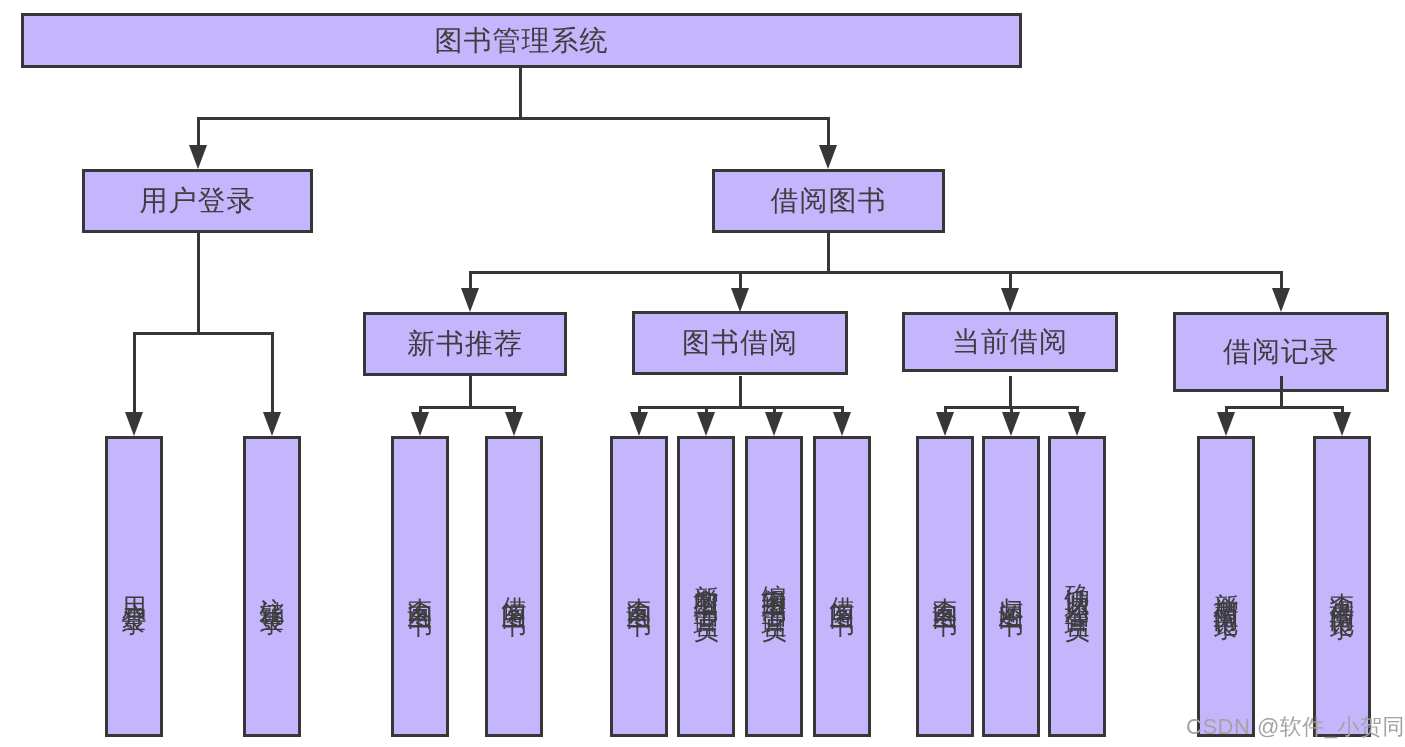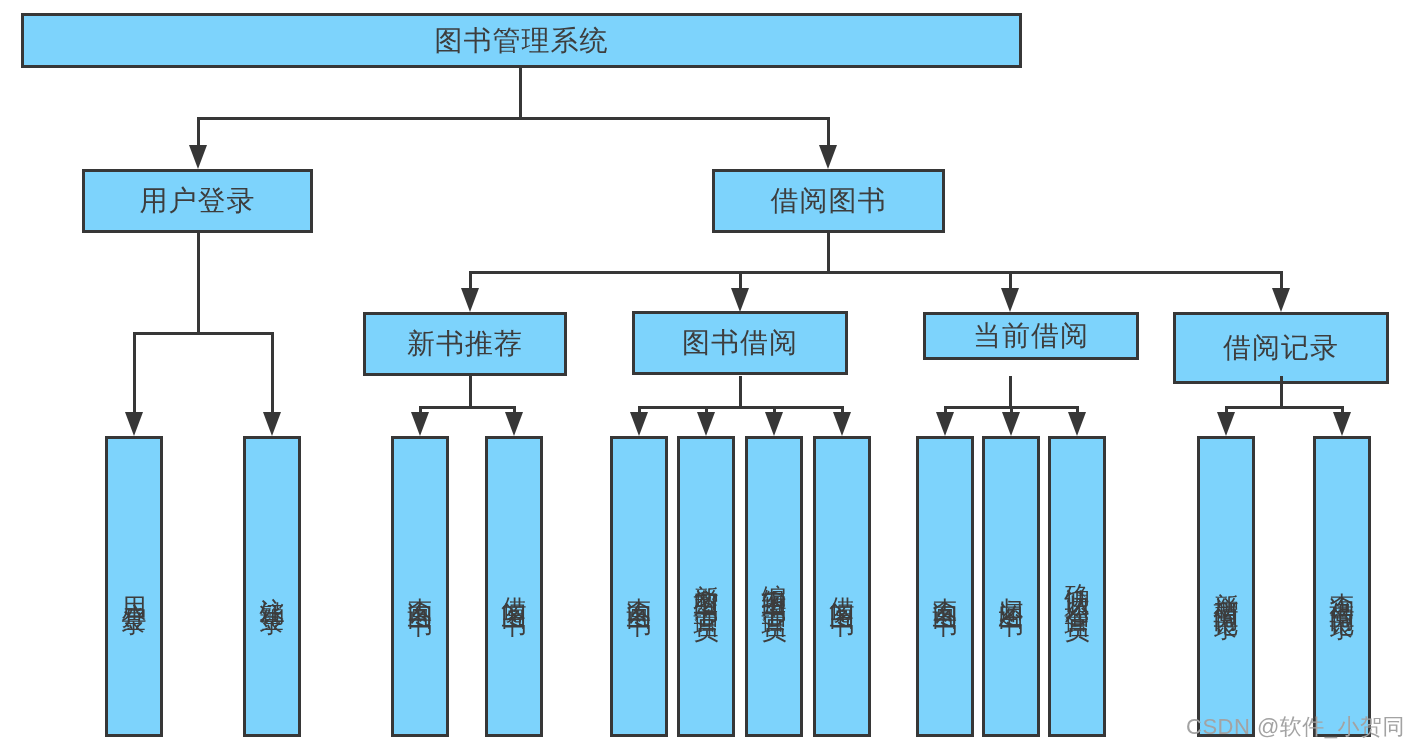--- a/index.html
+++ b/index.html
@@ -1,21 +1,21 @@
 <!DOCTYPE html>
 <html><head>
 <meta charset="utf-8">
 <style>
   html,body{margin:0;padding:0;background:#ffffff;}
   #canvas{
     position:relative;width:1405px;height:747px;background:#ffffff;
     font-family:"Liberation Sans","DejaVu Sans",sans-serif;overflow:hidden;
   }
   .bx{
-    position:absolute;box-sizing:border-box;border:3px solid #373737;background:#7dd3fc;
+    position:absolute;box-sizing:border-box;border:3px solid #373737;background:#c4b5fd;
     display:flex;align-items:center;justify-content:center;
   }
   .hlabel{
     font-size:28px;color:#3d3d3d;letter-spacing:1px;white-space:nowrap;
   }
   .leaf-label{
     writing-mode:vertical-rl;text-orientation:mixed;
     font-size:25px;color:#3d3d3d;letter-spacing:5px;line-height:1;white-space:nowrap;
   }
   .vl{position:absolute;width:3px;background:#373737;}
@@ -45,24 +45,24 @@
   <div class="bx" style="left:712px;top:169px;width:233px;height:64px">
     <span class="hlabel">借阅图书</span>
   </div>
 
   <div class="bx" style="left:363px;top:312px;width:204px;height:64px">
     <span class="hlabel">新书推荐</span>
   </div>
   <div class="bx" style="left:632px;top:311px;width:216px;height:64px">
     <span class="hlabel">图书借阅</span>
   </div>
-  <div class="bx" style="left:923px;top:312px;width:216px;height:48px">
+  <div class="bx" style="left:902px;top:312px;width:216px;height:60px">
     <span class="hlabel">当前借阅</span>
   </div>
-  <div class="bx" style="left:1173px;top:312px;width:216px;height:72px">
+  <div class="bx" style="left:1173px;top:312px;width:216px;height:80px">
     <span class="hlabel">借阅记录</span>
   </div>
 
   <div class="bx" style="left:105px;top:436px;width:58px;height:301px">
     <span class="leaf-label">用户登录</span>
   </div>
   <div class="bx" style="left:243px;top:436px;width:58px;height:301px">
     <span class="leaf-label">注销登录</span>
   </div>
 

